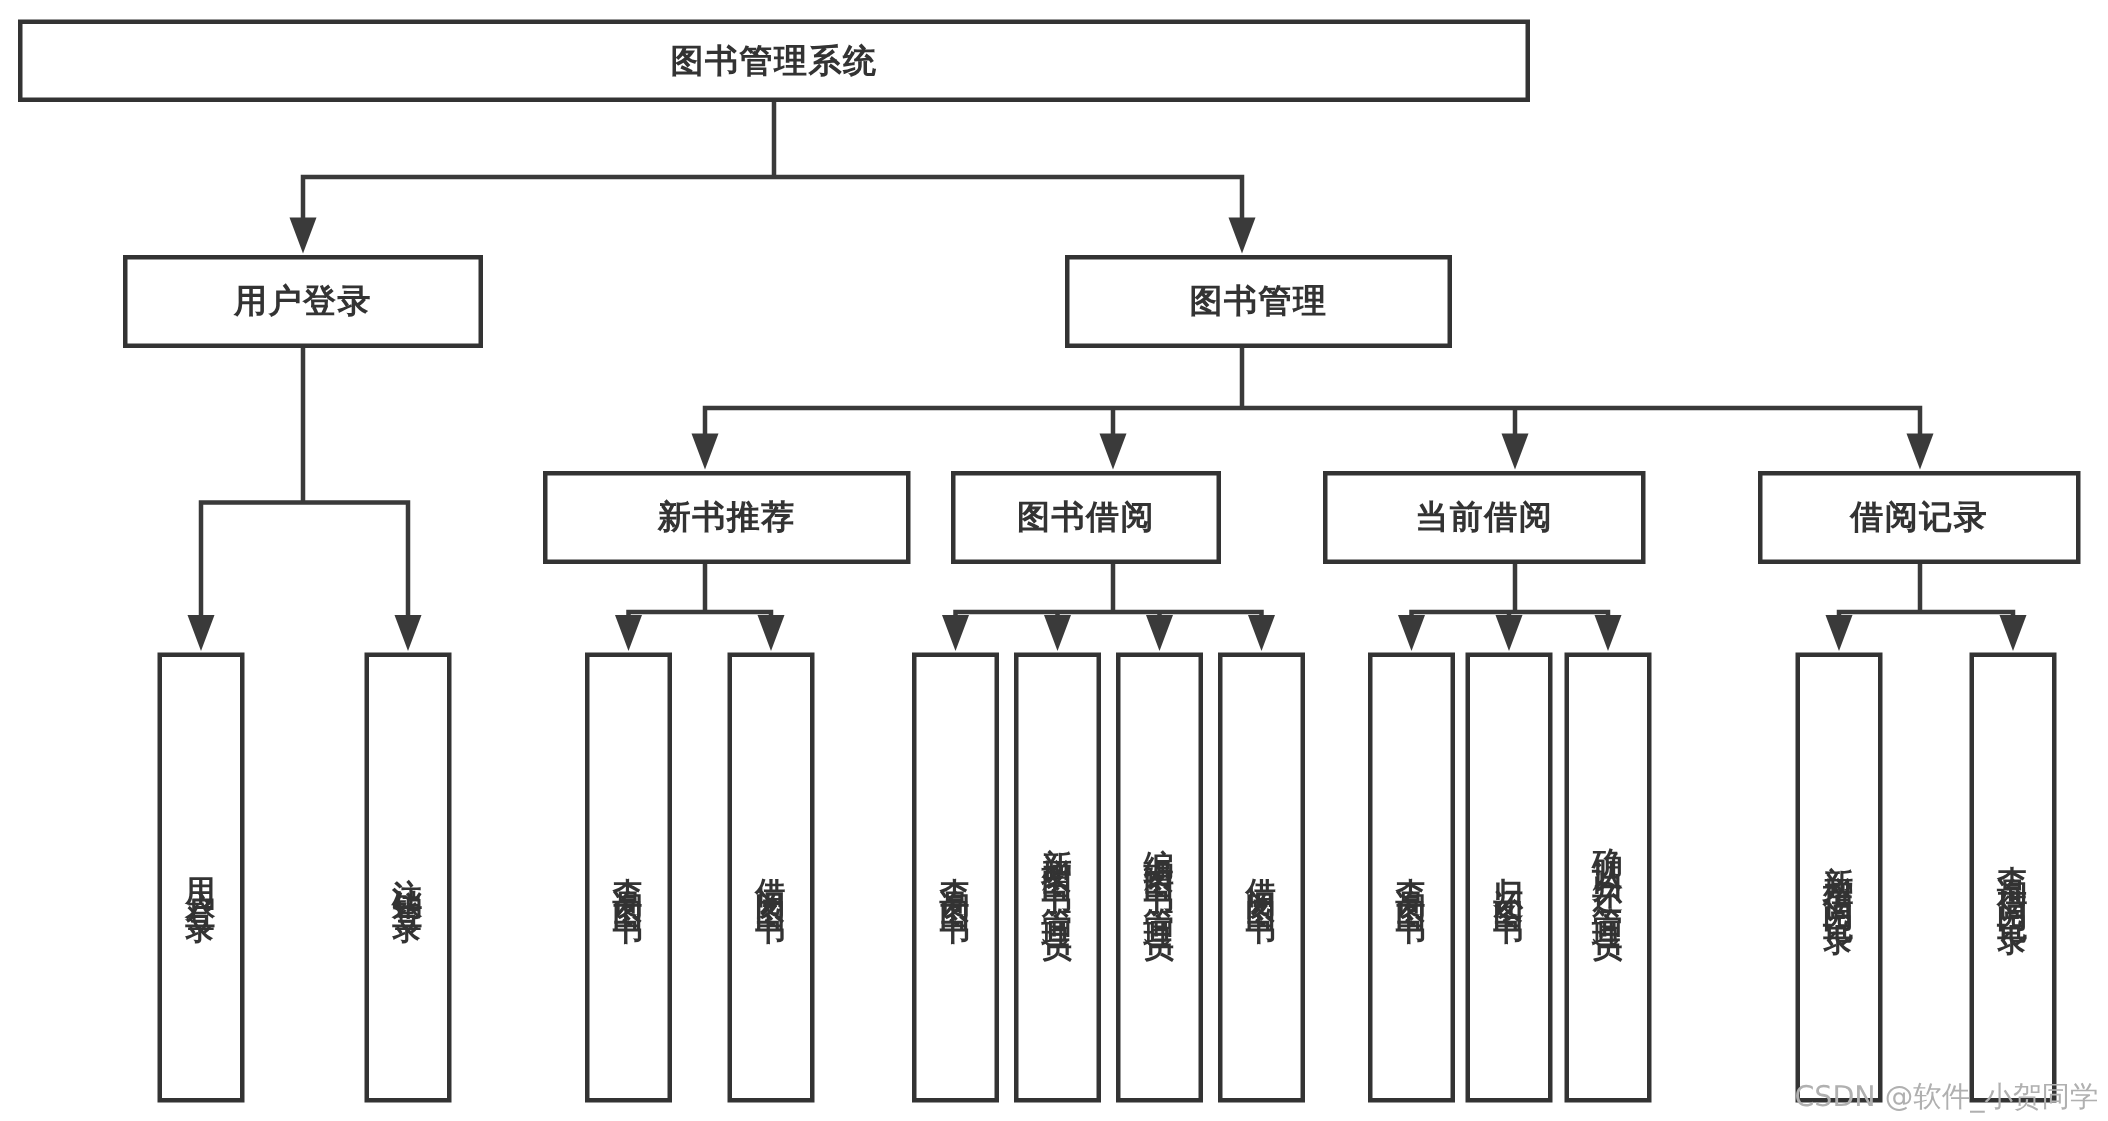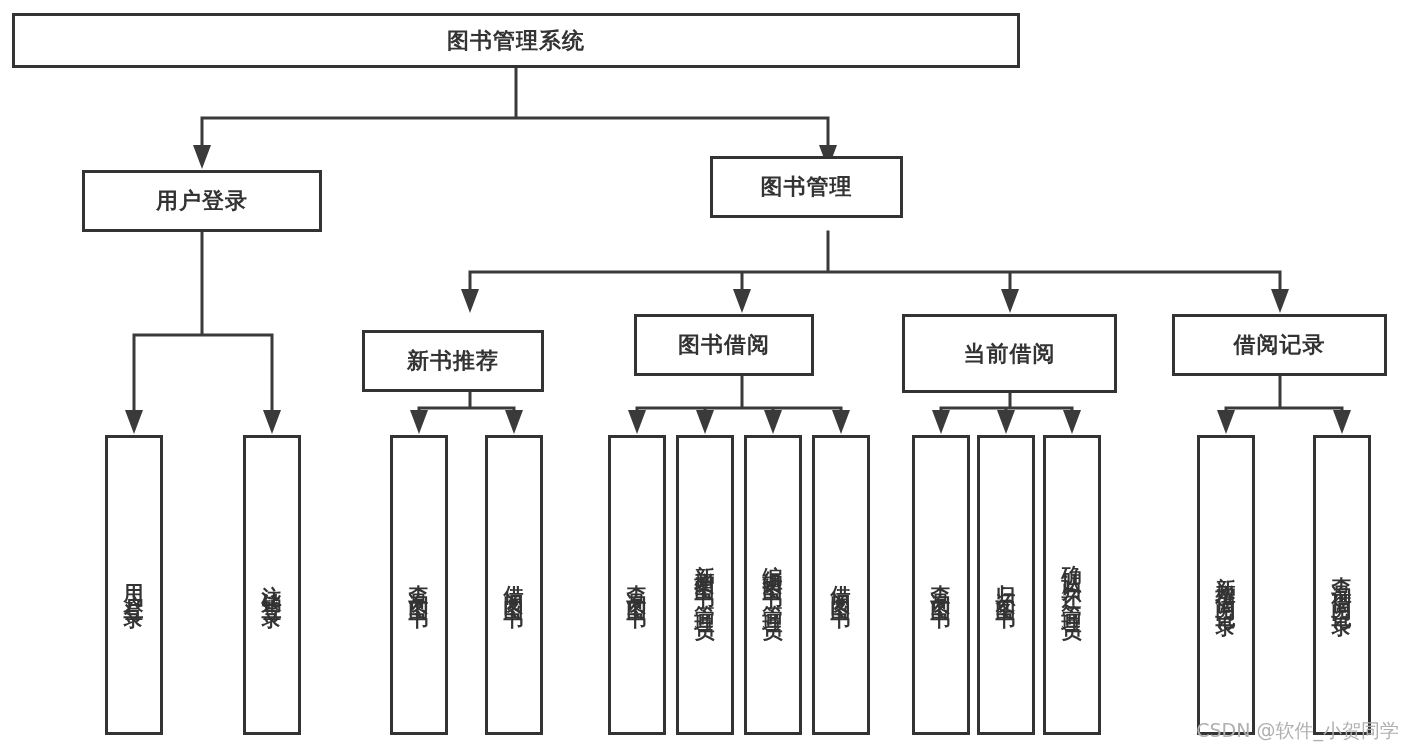--- a/index.html
+++ b/index.html
@@ -70,25 +70,25 @@
       <polygon points="932,410 950,410 941,434" fill="var(--line)"></polygon>
       <polygon points="997,410 1015,410 1006,434" fill="var(--line)"></polygon>
       <polygon points="1063,410 1081,410 1072,434" fill="var(--line)"></polygon>
       <polygon points="1217,410 1235,410 1226,434" fill="var(--line)"></polygon>
       <polygon points="1333,410 1351,410 1342,434" fill="var(--line)"></polygon>
     </svg>
 
   <div class="node hbox" style="left:12px;top:13px;width:1008px;height:55px">图书管理系统</div>
 
   <div class="node hbox" style="left:82px;top:170px;width:240px;height:62px">用户登录</div>
-  <div class="node hbox" style="left:710px;top:156px;width:193px;height:62px">图书管理</div>
+  <div class="node hbox" style="left:710px;top:170px;width:258px;height:62px">图书管理</div>
 
-  <div class="node hbox" style="left:362px;top:330px;width:182px;height:62px">新书推荐</div>
+  <div class="node hbox" style="left:362px;top:314px;width:245px;height:62px">新书推荐</div>
   <div class="node hbox" style="left:634px;top:314px;width:180px;height:62px">图书借阅</div>
-  <div class="node hbox" style="left:902px;top:314px;width:215px;height:79px">当前借阅</div>
+  <div class="node hbox" style="left:882px;top:314px;width:215px;height:62px">当前借阅</div>
   <div class="node hbox" style="left:1172px;top:314px;width:215px;height:62px">借阅记录</div>
 
   <div class="node vbox" style="left:105px;top:435px;width:58px;height:300px">
     <span class="vtext">用户登录</span>
     </div>
   <div class="node vbox" style="left:243px;top:435px;width:58px;height:300px">
     <span class="vtext">注销登录</span>
     </div>
 
   <div class="node vbox" style="left:390px;top:435px;width:58px;height:300px">

